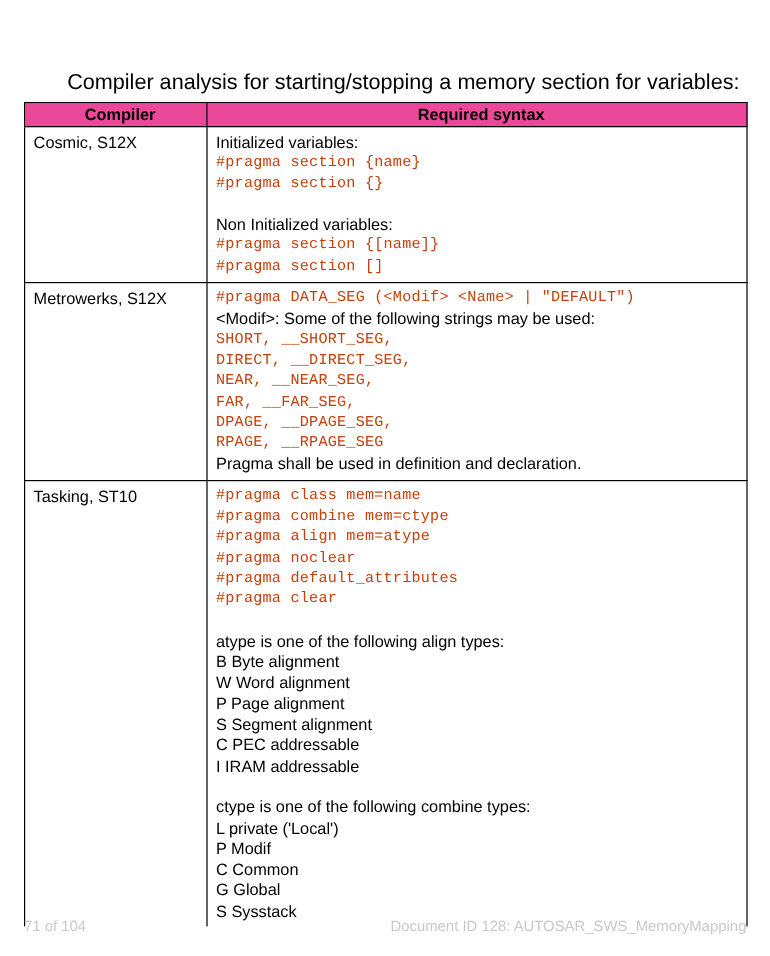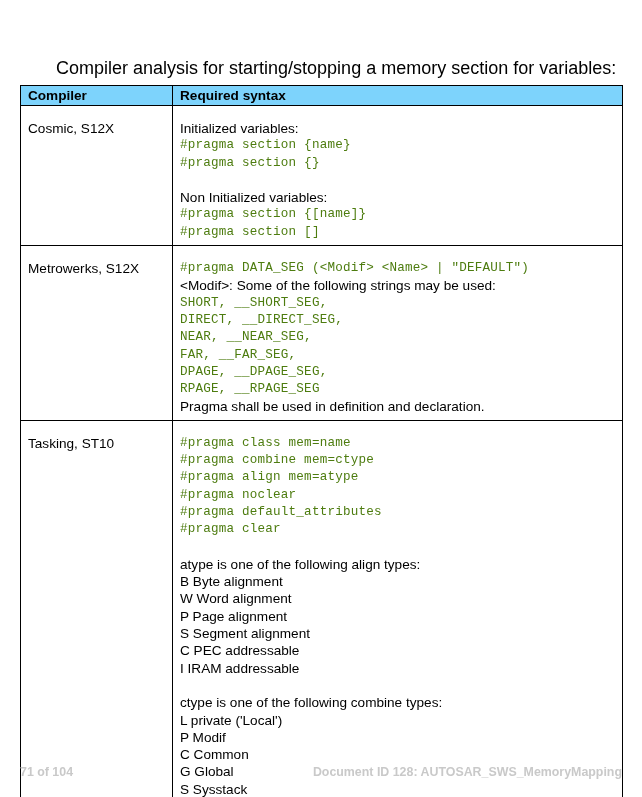--- a/index.html
+++ b/index.html
@@ -61,33 +61,33 @@
   .tbl col.c1 { width: 152px; }
   .tbl col.c2 { width: 450px; }
 
   .tbl th, .tbl td {
     border: 1px solid #000000;
     vertical-align: top;
     padding: 0;
   }
 
   .tbl thead th {
-    background: #7dd3fc;
+    background: #ec4899;
     font-size: 13.6px;
     font-weight: bold;
-    text-align: left;
+    text-align: center;
     height: 19px;
     line-height: 19px;
     padding: 0 0 0 7px;
     border-bottom: 1px solid #000000;
   }
 
   .tbl tbody td {
     font-size: 13.6px;
-    padding: 14px 0 4px 7px;
+    padding: 4px 0 4px 7px;
   }
 
   
   .tbl tbody tr.last td {
     border-bottom: none;
   }
 
   .compiler-name {
     white-space: nowrap;
     line-height: 17.3px;
@@ -96,42 +96,41 @@
   .syn {
     line-height: 17.3px;
   }
   .syn .ln {
     white-space: pre;
     min-height: 17.3px;
   }
   .syn .mono {
     font-family: "Liberation Mono", "DejaVu Sans Mono", monospace;
     font-size: 12.6px;
-    color: #4d7c0f;
+    color: #c2410c;
     letter-spacing: 0.2px;
   }
   .syn .prose {
     font-family: "Liberation Sans", sans-serif;
     font-size: 13.6px;
     color: #000000;
   }
   .syn .blank {
     height: 17.3px;
   }
 
   
   .footer {
     position: absolute;
     left: 0;
     top: 760px;
     width: 642px;
     height: 37px;
     color: #c9c9c9;
     font-size: 12.4px;
-    font-weight: bold;
   }
   .footer .pageno {
     position: absolute;
     left: 20px;
     top: 5px;
     white-space: nowrap;
   }
   .footer .docid {
     position: absolute;
     right: 20px;

